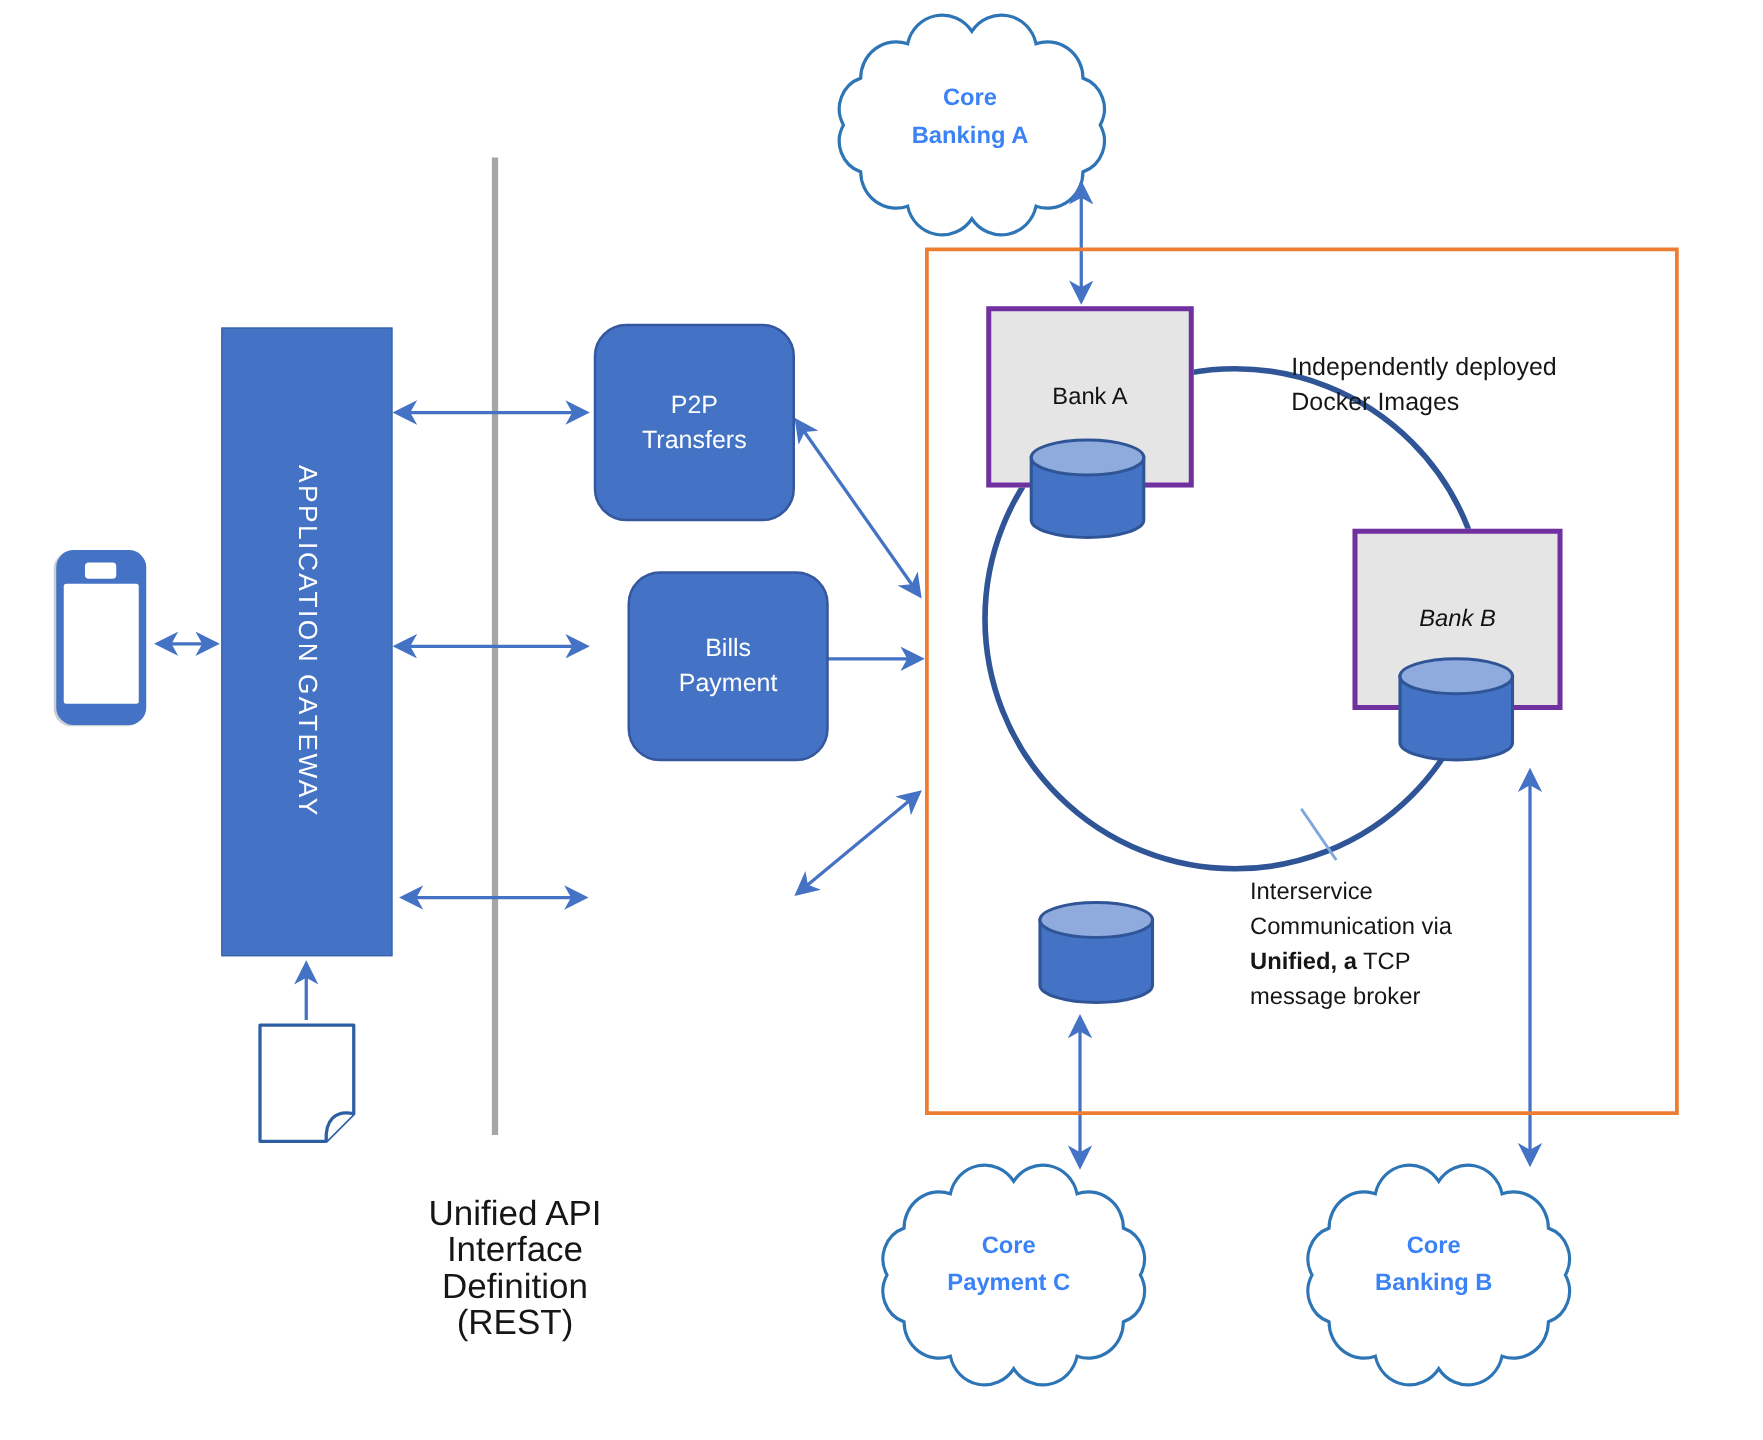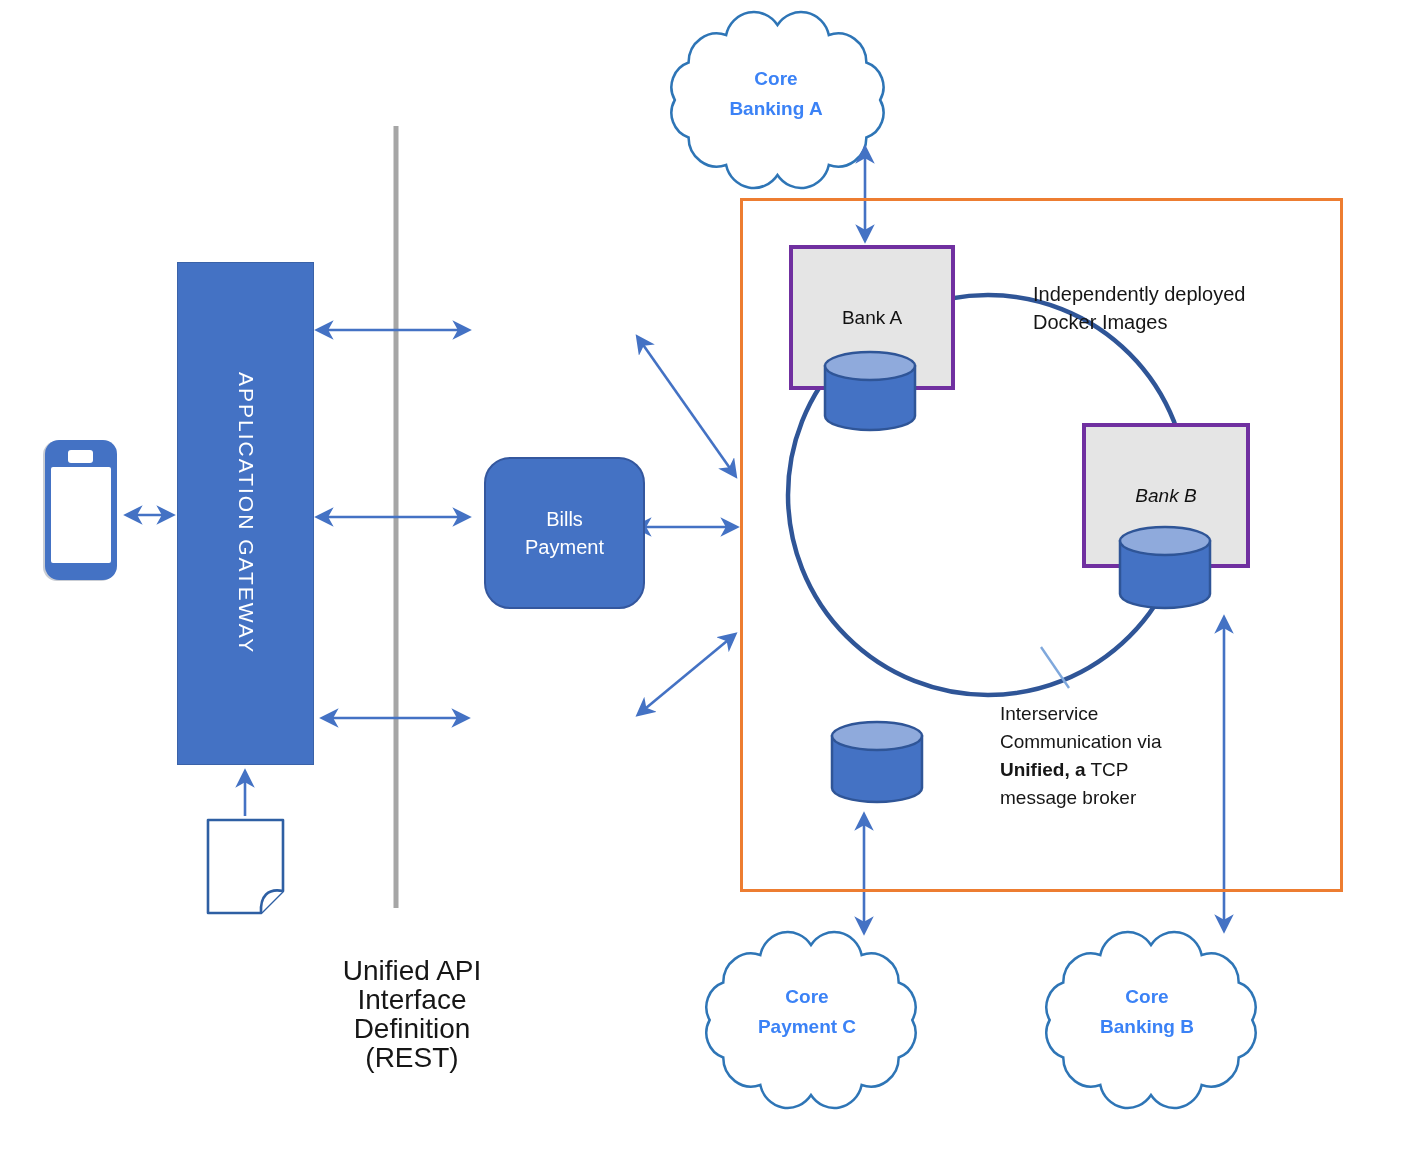--- a/index.html
+++ b/index.html
@@ -26,21 +26,21 @@
   .phone-screen{position:absolute;left:6px;top:27px;width:60px;height:96px;background:#ffffff;border-radius:2px;}
   .phone-speaker{position:absolute;left:23px;top:10px;width:25px;height:13px;background:#ffffff;border-radius:3px;}
 
   
   .service{
     background:#4472C4;border:2px solid #34579E;border-radius:26px;color:#ffffff;z-index:2;
     display:flex;flex-direction:column;align-items:center;justify-content:center;
     font-size:20px;line-height:28px;text-align:center;
   }
   .service.p2p{left:475px;top:259px;width:157px;height:154px;}
-  .service.bills{left:484px;top:457px;width:157px;height:148px;}
+  .service.bills{left:502px;top:457px;width:157px;height:148px;}
   .service.airtime{left:474px;top:653px;width:157px;height:150px;}
 
   
   .docker-box{left:740px;top:198px;width:597px;height:688px;border:3px solid #ED7D31;z-index:2;background:transparent;}
 
   
   .bank{
     background:#e5e5e5;border:4px solid #7030A0;z-index:2;display:flex;align-items:center;justify-content:center;
     font-size:19px;color:#111111;font-weight:500;
   }
@@ -107,20 +107,24 @@
 
   <div class="abs phone">
     <div class="phone-speaker"></div>
     <div class="phone-screen"></div>
   </div>
 
   <div class="abs gateway">
     <div class="gateway-label">APPLICATION GATEWAY</div>
   </div>
 
+  <div class="abs service p2p">
+    <span>P2P</span>
+    <span>Transfers</span>
+  </div>
   <div class="abs service bills">
     <span>Bills</span>
     <span>Payment</span>
   </div>
 
   <div class="abs docker-box"></div>
 
   <div class="abs bank a">
     <span>Bank A</span>
   </div>

